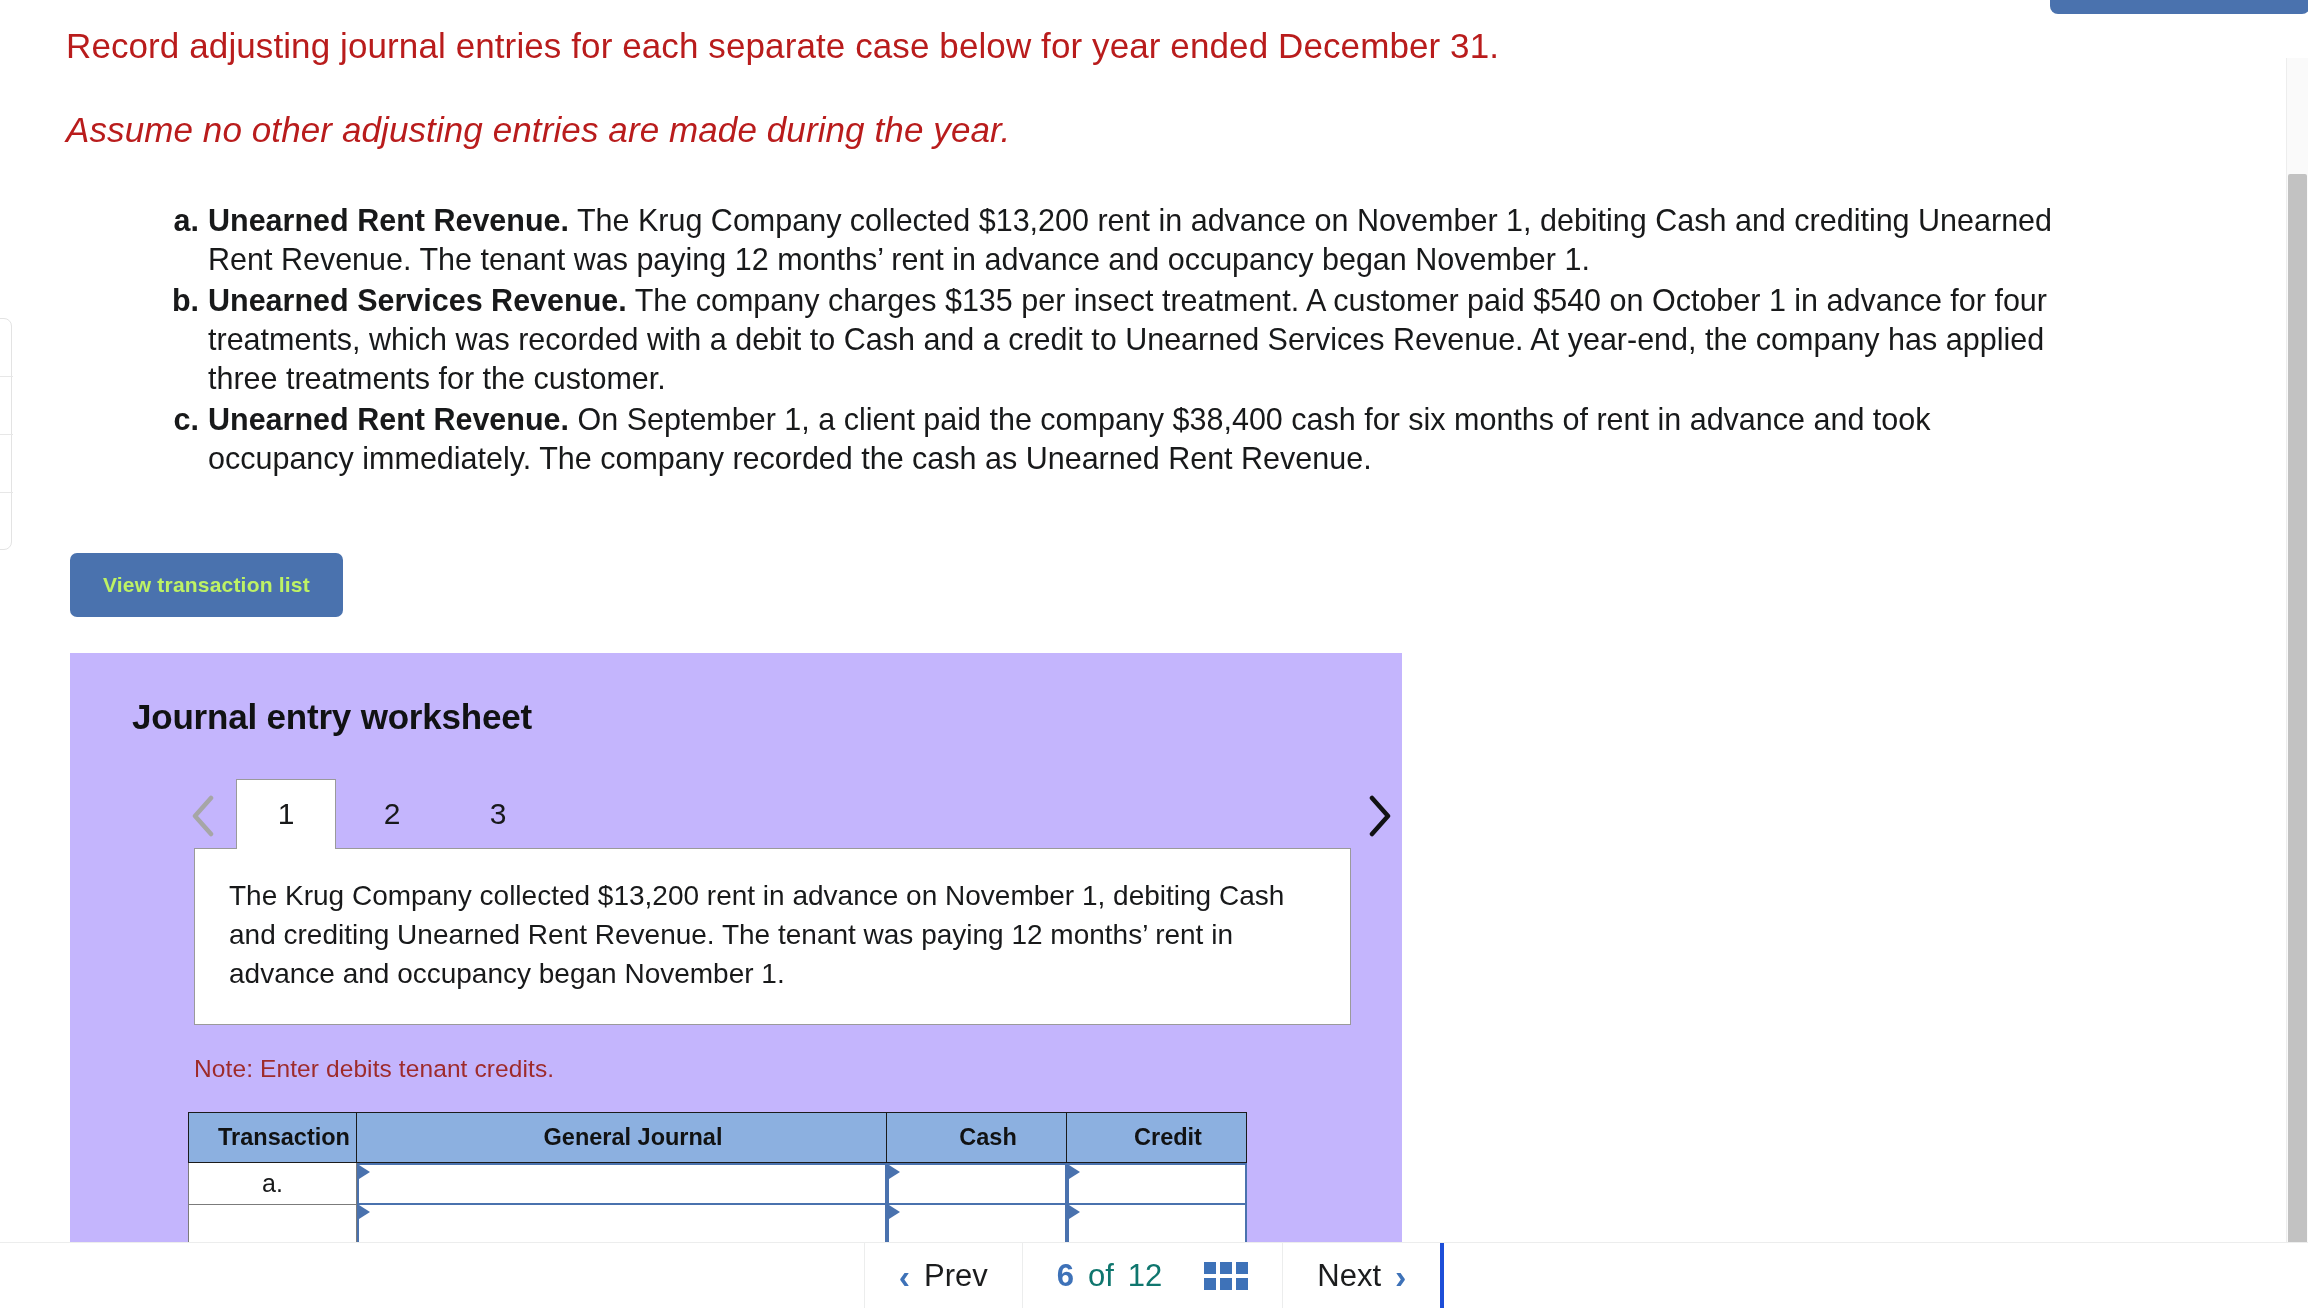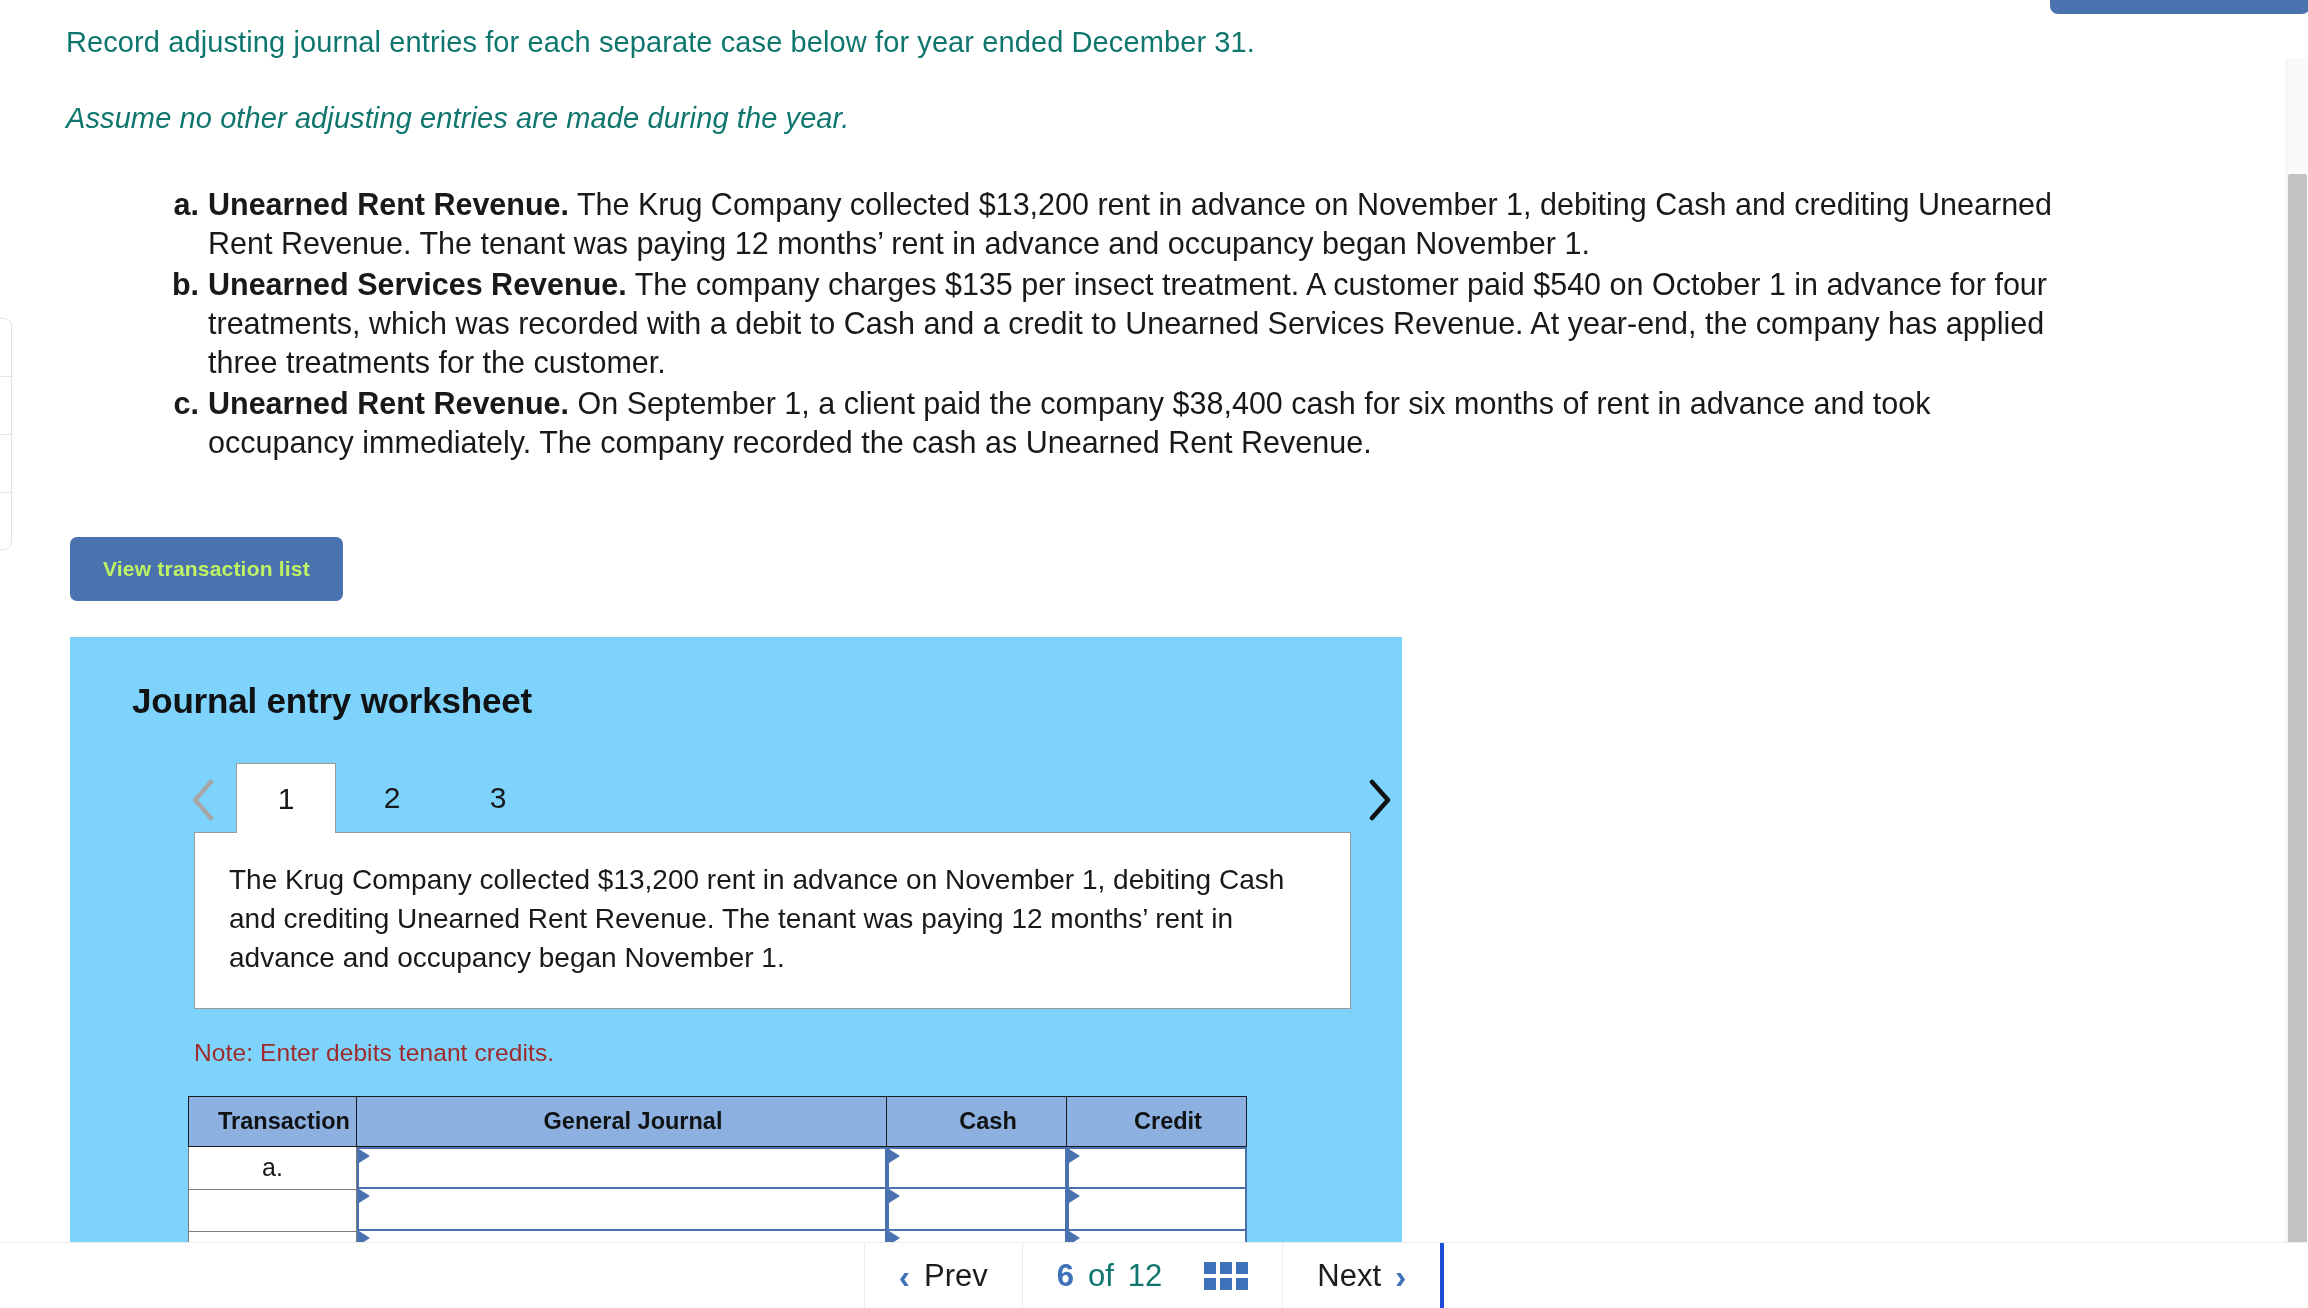--- a/index.html
+++ b/index.html
@@ -72,23 +72,23 @@
   
   .content {
     position: absolute;
     left: 0;
     top: 0;
     width: 2240px;
     padding: 24px 0 0 66px;
   }
 
   .lead {
-    font-size: 29px;
+    font-size: 35px;
     line-height: 1.28;
-    color: #0f766e;
+    color: #b91c1c;
     letter-spacing: .1px;
   }
   .lead.italic {
     font-style: italic;
     margin-top: 39px;
   }
 
   ol.cases {
     list-style: none;
     margin: 48px 0 0 0;
@@ -127,21 +127,21 @@
     border-radius: 7px;
     cursor: pointer;
   }
 
   
   .panel {
     position: relative;
     margin: 36px 0 0 4px;
     width: 1332px;
     height: 644px;
-    background: #7dd3fc;
+    background: #c4b5fd;
     overflow: hidden;
   }
 
   .panel-title {
     font-size: 35px;
     font-weight: 700;
     color: #111213;
     margin: 44px 0 0 62px;
     letter-spacing: -.2px;
   }

